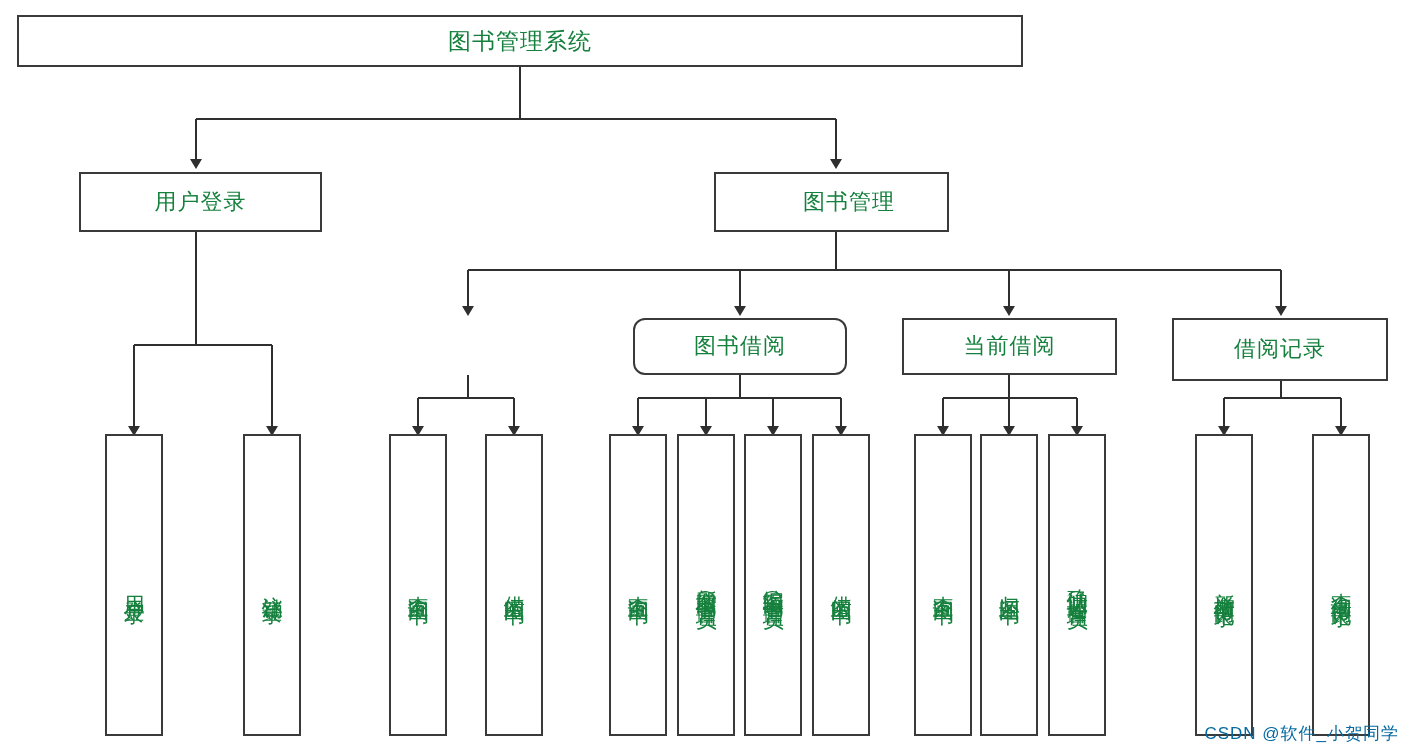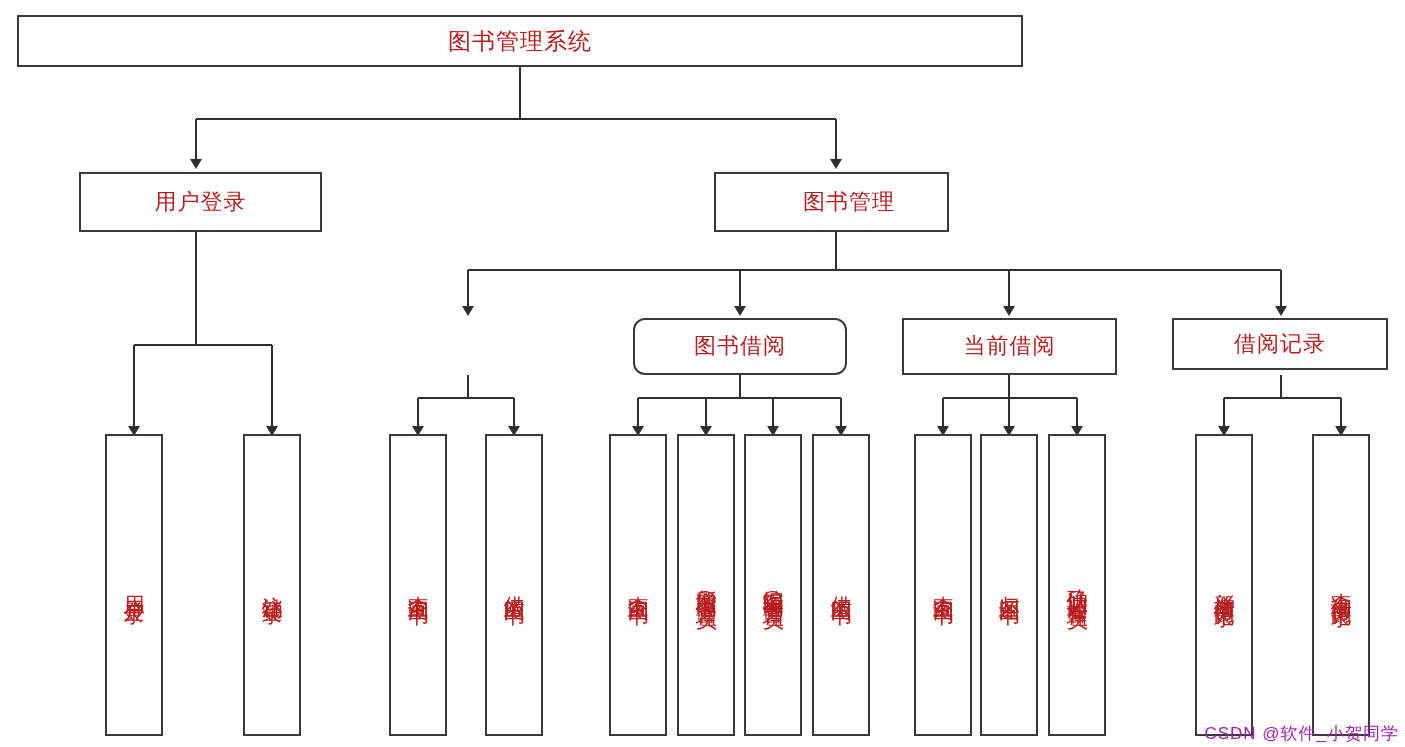--- a/index.html
+++ b/index.html
@@ -22,21 +22,21 @@
     pointer-events:none;
   }
   .node{
     position:absolute;
     box-sizing:border-box;
     background:#ffffff;
     border:2px solid #3a3a3a;
     display:flex;
     align-items:center;
     justify-content:center;
-    color:#b91c1c;
+    color:#15803d;
     letter-spacing:1px;
   }
   .node.h{
     font-size:22px;
     line-height:1.2;
   }
   .node.root{
     font-size:23px;
   }
   .node.v{
@@ -53,21 +53,21 @@
   .node.v span{
     writing-mode:vertical-rl;
     text-orientation:upright;
     white-space:nowrap;
   }
   .watermark{
     position:absolute;
     right:6px;
     bottom:2px;
     font-size:17px;
-    color:#a21caf;
+    color:#0369a1;
     letter-spacing:1px;
     white-space:nowrap;
     pointer-events:none;
   }
 </style>
 </head>
 <body>
 
 <div id="canvas">
 
@@ -138,21 +138,21 @@
 
 
   <div class="node h" style="left:633px;top:318px;width:214px;height:57px;border-radius:12px;">
     <span>图书借阅</span>
   </div>
 
   <div class="node h" style="left:902px;top:318px;width:215px;height:57px;">
     <span>当前借阅</span>
   </div>
 
-  <div class="node h" style="left:1172px;top:318px;width:216px;height:52px;">
+  <div class="node h" style="left:1172px;top:318px;width:216px;height:63px;">
     <span>借阅记录</span>
   </div>
 
   <div class="node v" style="left:105px;top:434px;width:58px;height:302px;">
     <span>用户登录</span>
   </div>
 
   <div class="node v" style="left:243px;top:434px;width:58px;height:302px;">
     <span>注销登录</span>
   </div>

